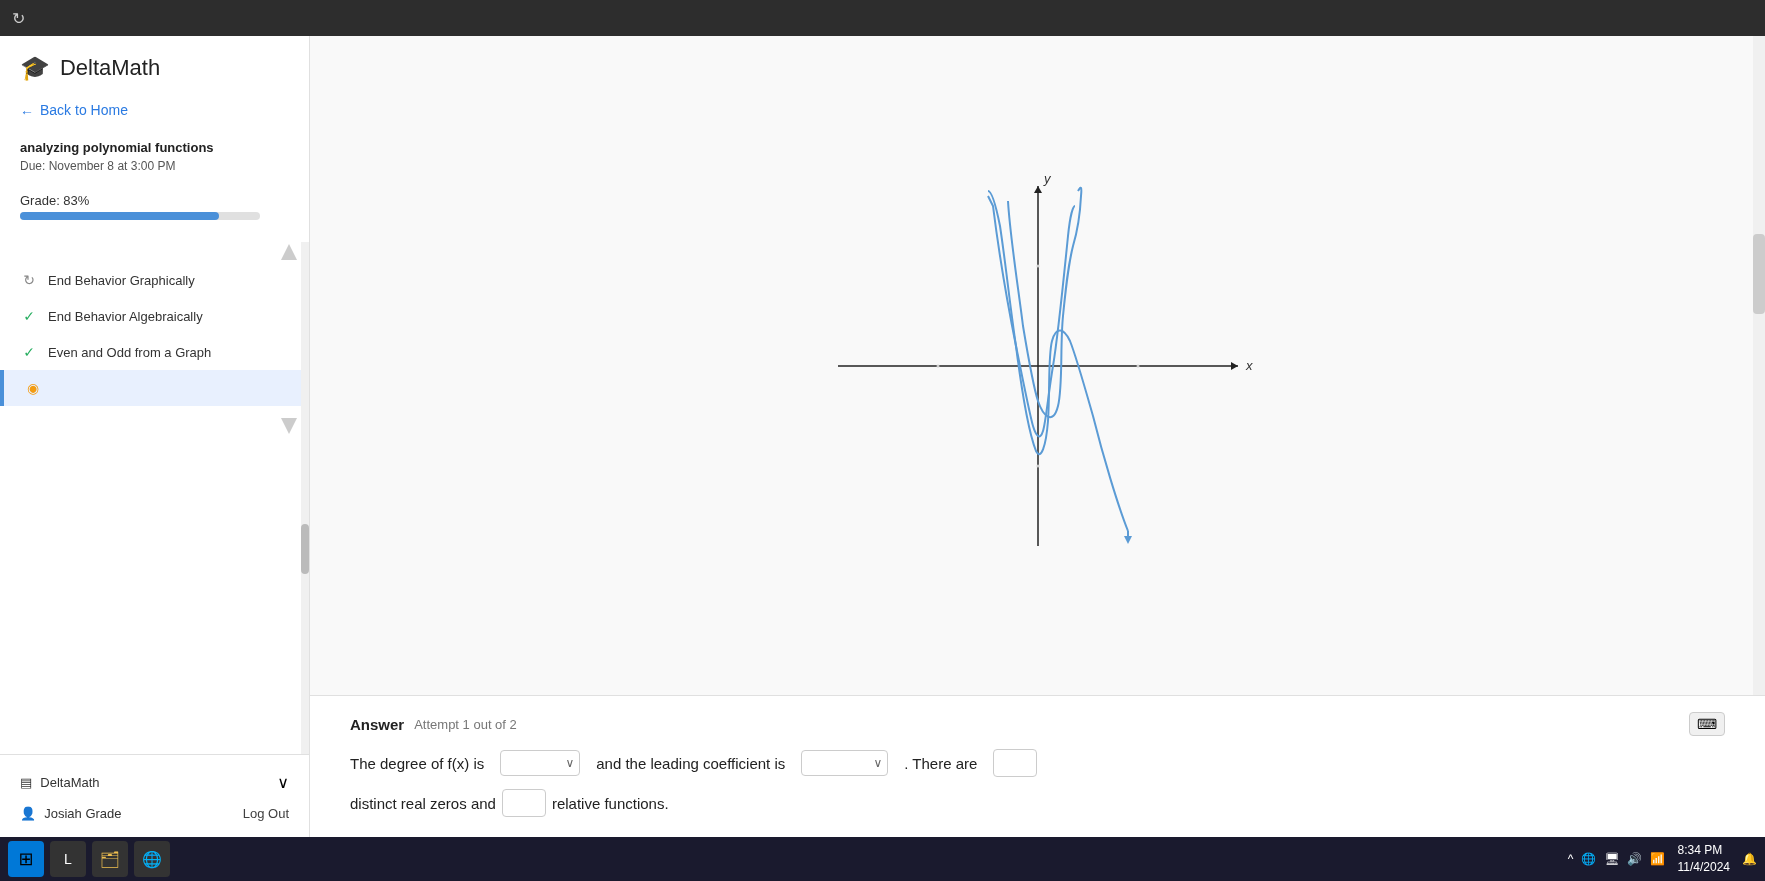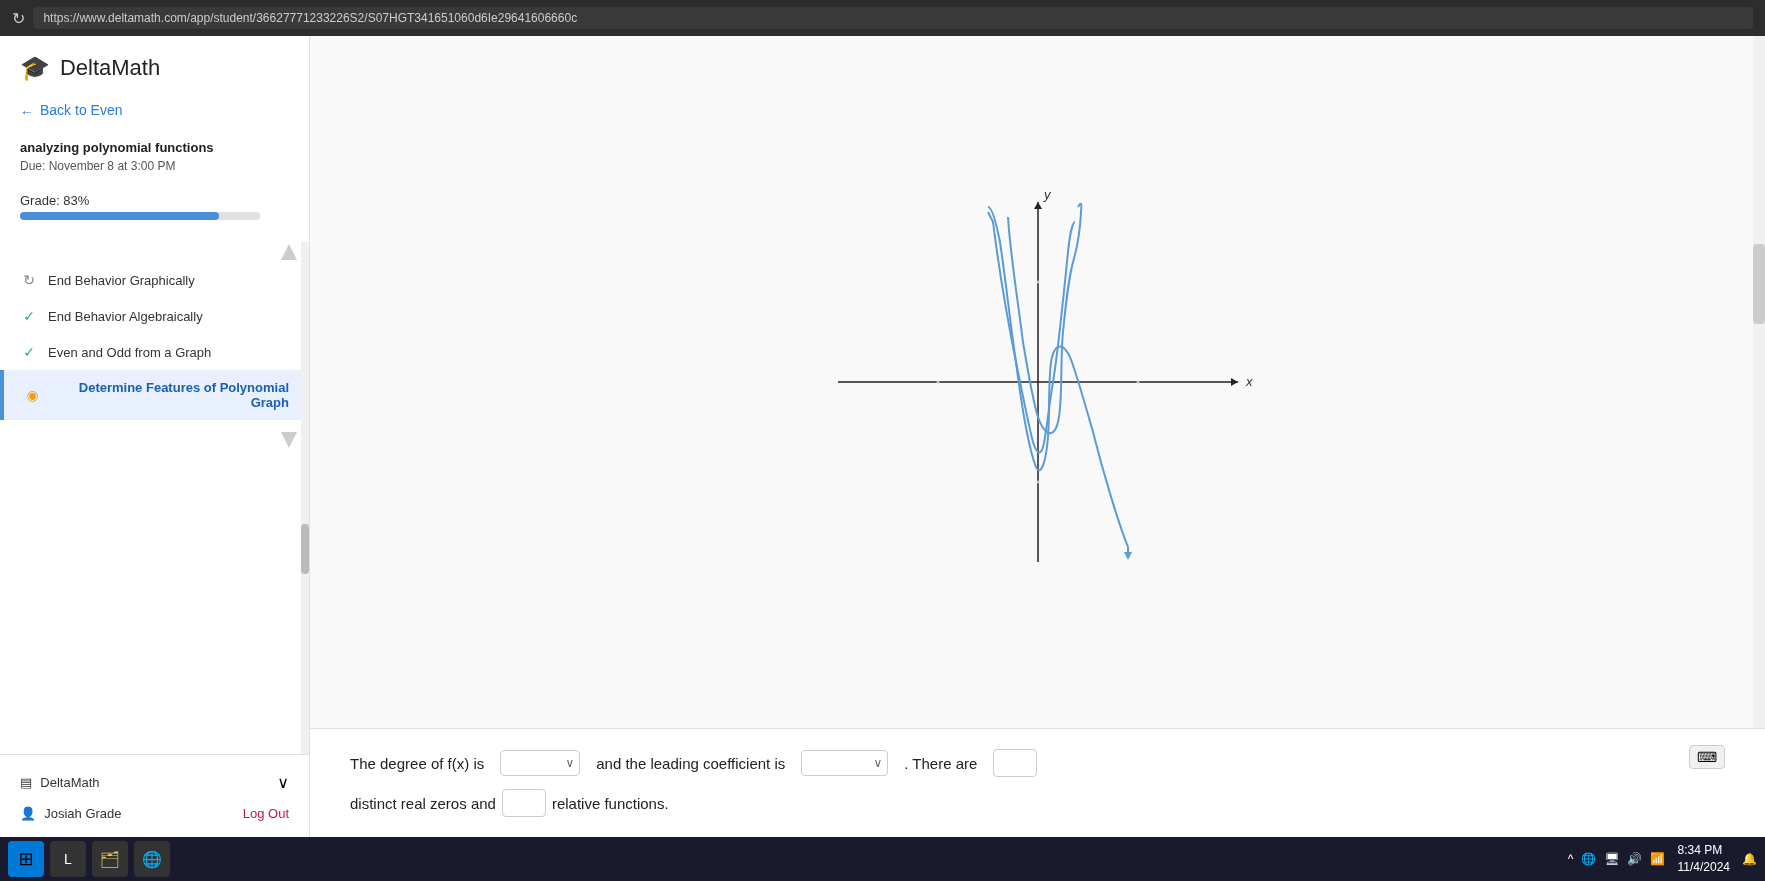--- a/index.html
+++ b/index.html
@@ -194,21 +194,21 @@
     }
     .user-row-left {
       display: flex;
       align-items: center;
       gap: 8px;
       font-size: 13px;
       color: #333;
     }
     .logout-link {
       font-size: 13px;
-      color: #be185d;
+      color: #404040;
       cursor: pointer;
     }
 
     
     .content-area {
       flex: 1;
       background: #f9f9f9;
       display: flex;
       flex-direction: column;
       overflow: hidden;
@@ -345,34 +345,33 @@
     }
     .datetime {
       line-height: 1.4;
     }
   </style>
 </head>
 <body>
 
 <div class="browser-bar">
   <span class="browser-refresh">↻</span>
-  <div class="browser-url">https://www.deltamath.com/app/student/36627771233226S2/S07HGT341651060d6Ie29641606660c</div>
 </div>
 
 <div class="main-container">
 
   <div class="sidebar">
     <div class="logo-area">
       <span class="logo-icon">🎓</span>
       <span class="logo-text">DeltaMath</span>
     </div>
 
     <a class="back-link">
       <span>←</span>
-      <span>Back to Even</span>
+      <span>Back to Home</span>
     </a>
 
     <div class="assignment-info">
       <div class="assignment-title">analyzing polynomial functions</div>
       <div class="assignment-due">Due: November 8 at 3:00 PM</div>
       <div class="grade-label">Grade: 83%</div>
       <div class="grade-bar-bg">
         <div class="grade-bar-fill"></div>
       </div>
     </div>
@@ -392,21 +391,20 @@
         <span class="nav-label">End Behavior Algebraically</span>
       </div>
 
       <div class="nav-item">
         <span class="nav-icon check">✓</span>
         <span class="nav-label">Even and Odd from a Graph</span>
       </div>
 
       <div class="nav-item active">
         <span class="nav-icon circle">◉</span>
-        <span class="nav-label">Determine Features of Polynomial Graph</span>
       </div>
 
       <div style="position:absolute;right:0;top:0;width:8px;height:100%;background:#f0f0f0;">
         <div style="position:absolute;right:0;top:55%;width:8px;height:50px;background:#bbb;border-radius:4px;"></div>
       </div>
 
       <div class="sidebar-scroll-up" style="justify-content:flex-end;margin-top:10px;">
         <div class="scroll-btn down"></div>
       </div>
     </div>
@@ -500,20 +498,24 @@
       <div style="position:absolute;right:0;top:0;width:12px;height:100%;background:#f0f0f0;">
         <div style="position:absolute;top:30%;width:12px;height:80px;background:#ccc;border-radius:4px;"></div>
       </div>
     </div>
 
     <div class="answer-section" style="position:relative;">
       <div style="position:absolute;right:40px;top:16px;width:36px;height:24px;background:#f0f0f0;border:1px solid #ccc;border-radius:4px;display:flex;align-items:center;justify-content:center;cursor:pointer;font-size:14px;">
         ⌨
       </div>
 
+      <div class="answer-header">
+        <span class="answer-label">Answer</span>
+        <span class="attempt-text">Attempt 1 out of 2</span>
+      </div>
 
       <div class="answer-line1">
         <span>The degree of f(x) is</span>
         <div class="select-wrapper">
           <select class="dropdown-select">
             <option value=""></option>
             <option value="1">1</option>
             <option value="2">2</option>
             <option value="3">3</option>
             <option value="4">4</option>

